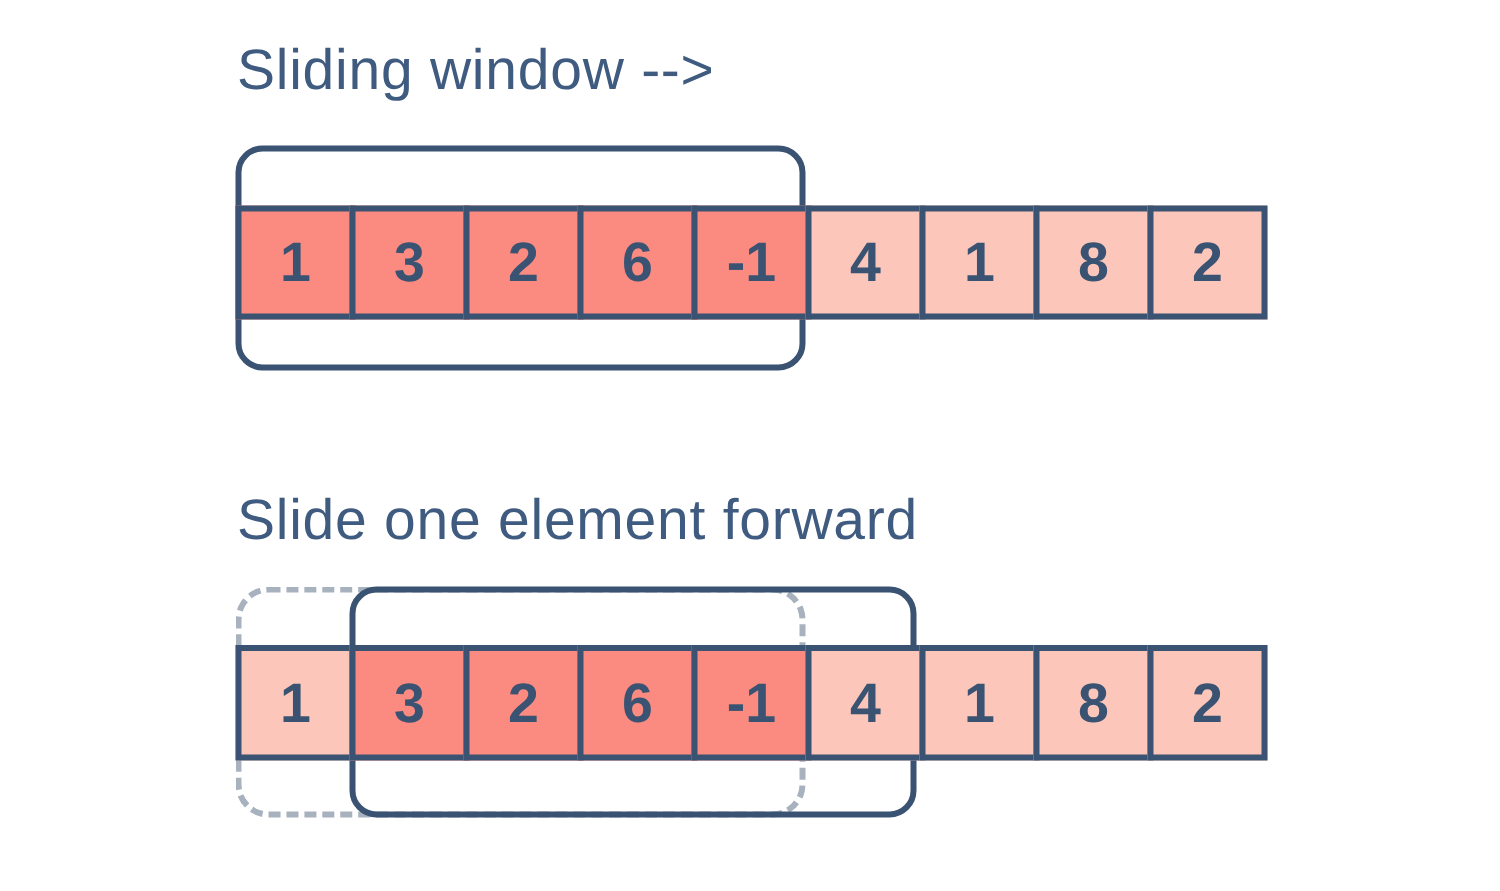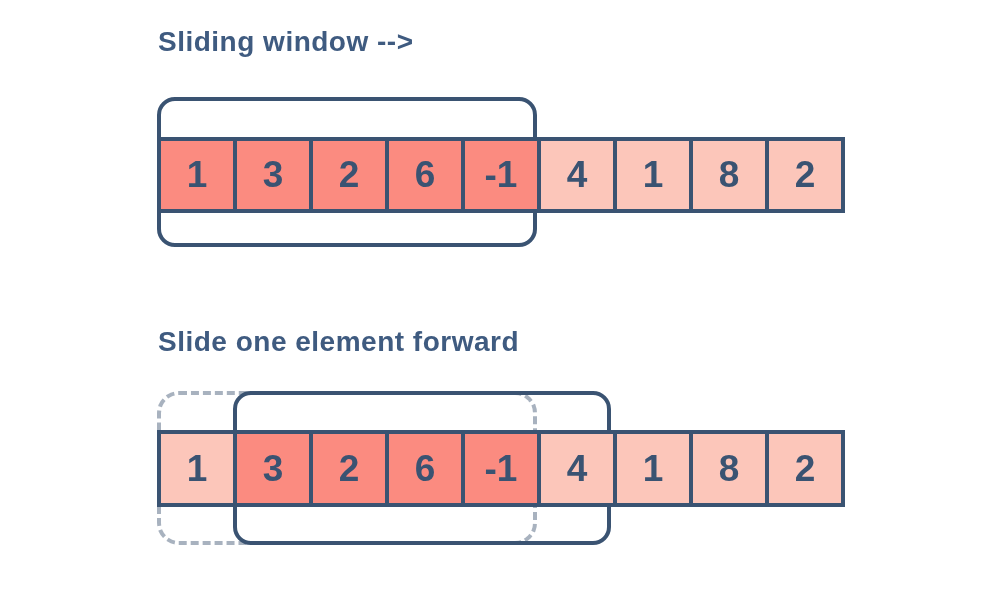--- a/index.html
+++ b/index.html
@@ -7,22 +7,22 @@
     position: relative;
     width: 1000px;
     height: 594px;
     background: var(--background, #ffffff);
     font-family: "Liberation Sans", sans-serif;
     overflow: hidden;
   }
   .diagram-title {
     position: absolute;
     margin: 0;
-    font-size: 28px;
-    font-weight: 700;
+    font-size: 38px;
+    font-weight: 400;
     letter-spacing: 0.5px;
     color: var(--title_text, #3f5b80);
     white-space: nowrap;
   }
   #title-top    { left: 158px; top: 26px; }
   #title-bottom { left: 158px; top: 326px; text-align: center; }
 
   .window {
     position: absolute;
     box-sizing: border-box;

